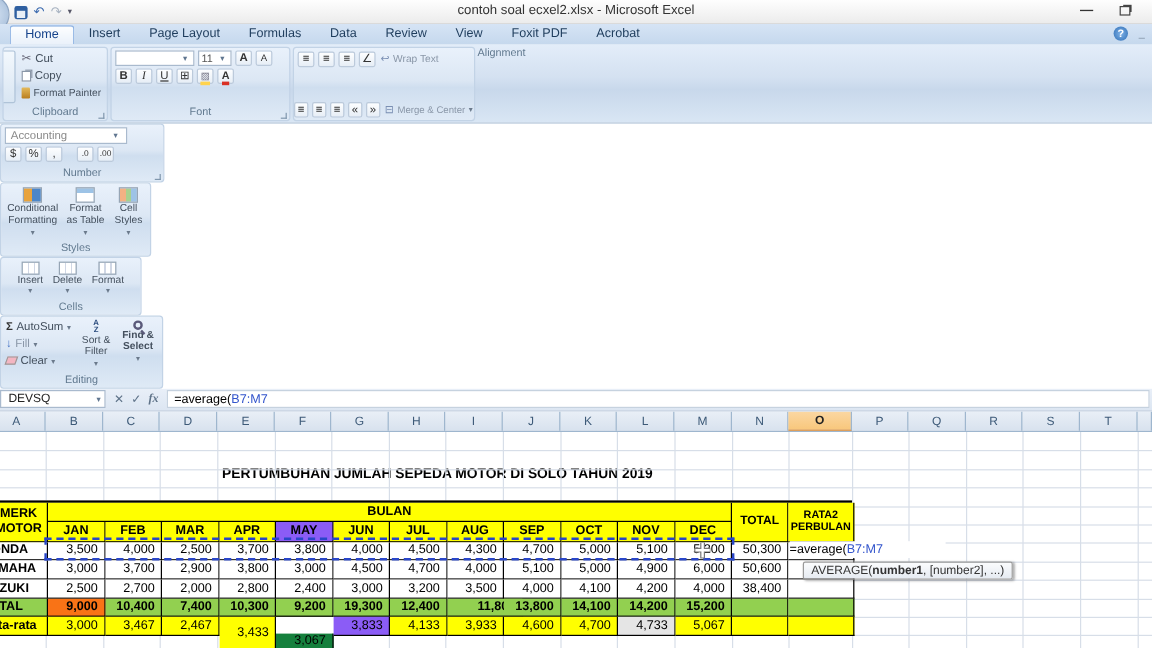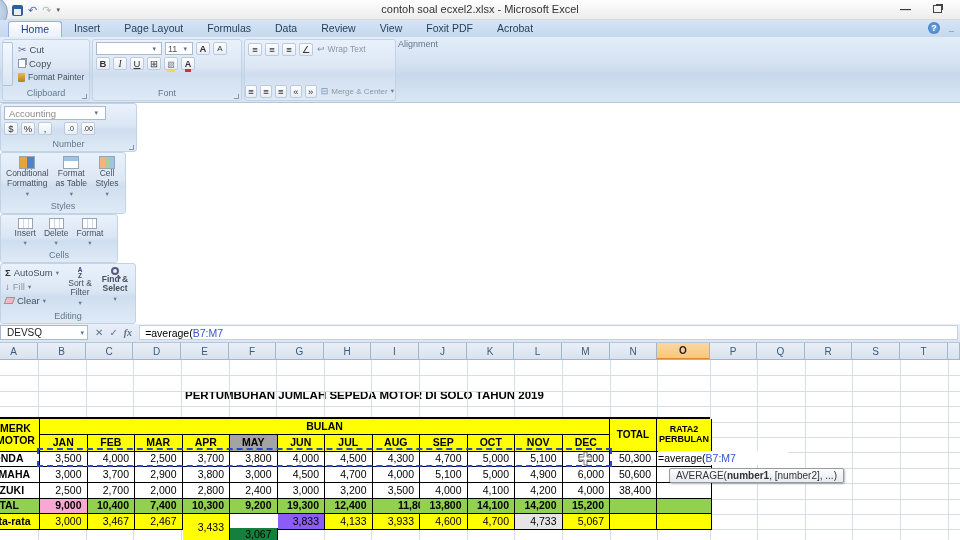--- a/index.html
+++ b/index.html
@@ -342,21 +342,21 @@
       <div class="tcell" style="left: 48px; top: 0px; width: 570px; height: 16px; background: rgb(255, 255, 0); font-weight: bold;">BULAN</div>
       <div class="tcell" style="left: 618px; top: 0px; width: 47px; height: 33px; background: rgb(255, 255, 0); font-weight: bold; font-size: 10px;">TOTAL</div>
       <div class="tcell" style="left: 665px; top: 0px; width: 55px; height: 33px; background: rgb(255, 255, 0); font-weight: bold; font-size: 9px; flex-direction: column;">
         <span>RATA2</span>
         <span>PERBULAN</span>
       </div>
       <div class="tcell" style="left: 48px; top: 16px; width: 47.5px; height: 17px; background: rgb(255, 255, 0); font-weight: bold;">JAN</div>
       <div class="tcell" style="left: 95.5px; top: 16px; width: 47.5px; height: 17px; background: rgb(255, 255, 0); font-weight: bold;">FEB</div>
       <div class="tcell" style="left: 143px; top: 16px; width: 47.5px; height: 17px; background: rgb(255, 255, 0); font-weight: bold;">MAR</div>
       <div class="tcell" style="left: 190.5px; top: 16px; width: 47.5px; height: 17px; background: rgb(255, 255, 0); font-weight: bold;">APR</div>
-      <div class="tcell" style="left: 238px; top: 16px; width: 47.5px; height: 17px; background: #a3a3a3; font-weight: bold;">MAY</div>
+      <div class="tcell" style="left: 238px; top: 16px; width: 47.5px; height: 17px; background: #8b5cf6; font-weight: bold;">MAY</div>
       <div class="tcell" style="left: 285.5px; top: 16px; width: 47.5px; height: 17px; background: rgb(255, 255, 0); font-weight: bold;">JUN</div>
       <div class="tcell" style="left: 333px; top: 16px; width: 47.5px; height: 17px; background: rgb(255, 255, 0); font-weight: bold;">JUL</div>
       <div class="tcell" style="left: 380.5px; top: 16px; width: 47.5px; height: 17px; background: rgb(255, 255, 0); font-weight: bold;">AUG</div>
       <div class="tcell" style="left: 428px; top: 16px; width: 47.5px; height: 17px; background: rgb(255, 255, 0); font-weight: bold;">SEP</div>
       <div class="tcell" style="left: 475.5px; top: 16px; width: 47.5px; height: 17px; background: rgb(255, 255, 0); font-weight: bold;">OCT</div>
       <div class="tcell" style="left: 523px; top: 16px; width: 47.5px; height: 17px; background: rgb(255, 255, 0); font-weight: bold;">NOV</div>
       <div class="tcell" style="left: 570.5px; top: 16px; width: 47.5px; height: 17px; background: rgb(255, 255, 0); font-weight: bold;">DEC</div>
       <div class="tcell" style="left: 0px; top: 33px; width: 48px; height: 15.6px; background: rgb(255, 255, 255); font-weight: bold; justify-content: flex-start; text-indent: -7px;">HONDA</div>
       <div class="tcell" style="left: 48px; top: 33px; width: 47.5px; height: 15.6px; background: rgb(255, 255, 255); justify-content: flex-end; padding-right: 5px;">3,500</div>
       <div class="tcell" style="left: 95.5px; top: 33px; width: 47.5px; height: 15.6px; background: rgb(255, 255, 255); justify-content: flex-end; padding-right: 5px;">4,000</div>
@@ -396,21 +396,21 @@
       <div class="tcell" style="left: 285.5px; top: 64.2px; width: 47.5px; height: 15.6px; background: rgb(255, 255, 255); justify-content: flex-end; padding-right: 5px;">3,000</div>
       <div class="tcell" style="left: 333px; top: 64.2px; width: 47.5px; height: 15.6px; background: rgb(255, 255, 255); justify-content: flex-end; padding-right: 5px;">3,200</div>
       <div class="tcell" style="left: 380.5px; top: 64.2px; width: 47.5px; height: 15.6px; background: rgb(255, 255, 255); justify-content: flex-end; padding-right: 5px;">3,500</div>
       <div class="tcell" style="left: 428px; top: 64.2px; width: 47.5px; height: 15.6px; background: rgb(255, 255, 255); justify-content: flex-end; padding-right: 5px;">4,000</div>
       <div class="tcell" style="left: 475.5px; top: 64.2px; width: 47.5px; height: 15.6px; background: rgb(255, 255, 255); justify-content: flex-end; padding-right: 5px;">4,100</div>
       <div class="tcell" style="left: 523px; top: 64.2px; width: 47.5px; height: 15.6px; background: rgb(255, 255, 255); justify-content: flex-end; padding-right: 5px;">4,200</div>
       <div class="tcell" style="left: 570.5px; top: 64.2px; width: 47.5px; height: 15.6px; background: rgb(255, 255, 255); justify-content: flex-end; padding-right: 5px;">4,000</div>
       <div class="tcell" style="left: 618px; top: 64.2px; width: 47px; height: 15.6px; background: rgb(255, 255, 255); justify-content: flex-end; padding-right: 5px;">38,400</div>
       <div class="tcell" style="left: 665px; top: 64.2px; width: 55px; height: 15.6px; background: rgb(255, 255, 255);"></div>
       <div class="tcell" style="left: 0px; top: 79.8px; width: 48px; height: 15.6px; background: rgb(146, 208, 80); font-weight: bold; justify-content: flex-start; text-indent: -7px;">TOTAL</div>
-      <div class="tcell" style="left: 48px; top: 79.8px; width: 47.5px; height: 15.6px; background: #f9a8d4; font-weight: bold; justify-content: flex-end; padding-right: 5px;">9,000</div>
+      <div class="tcell" style="left: 48px; top: 79.8px; width: 47.5px; height: 15.6px; background: #f97316; font-weight: bold; justify-content: flex-end; padding-right: 5px;">9,000</div>
       <div class="tcell" style="left: 95.5px; top: 79.8px; width: 47.5px; height: 15.6px; background: rgb(146, 208, 80); font-weight: bold; justify-content: flex-end; padding-right: 5px;">10,400</div>
       <div class="tcell" style="left: 143px; top: 79.8px; width: 47.5px; height: 15.6px; background: rgb(146, 208, 80); font-weight: bold; justify-content: flex-end; padding-right: 5px;">7,400</div>
       <div class="tcell" style="left: 190.5px; top: 79.8px; width: 47.5px; height: 15.6px; background: rgb(146, 208, 80); font-weight: bold; justify-content: flex-end; padding-right: 5px;">10,300</div>
       <div class="tcell" style="left: 238px; top: 79.8px; width: 47.5px; height: 15.6px; background: rgb(146, 208, 80); font-weight: bold; justify-content: flex-end; padding-right: 5px;">9,200</div>
       <div class="tcell" style="left: 285.5px; top: 79.8px; width: 47.5px; height: 15.6px; background: rgb(146, 208, 80); font-weight: bold; justify-content: flex-end; padding-right: 5px;">19,300</div>
       <div class="tcell" style="left: 333px; top: 79.8px; width: 47.5px; height: 15.6px; background: rgb(146, 208, 80); font-weight: bold; justify-content: flex-end; padding-right: 5px;">12,400</div>
       <div class="tcell" style="left: 380.5px; top: 79.8px; width: 63px; height: 15.6px; background: rgb(146, 208, 80); font-weight: bold; justify-content: flex-end; padding-right: 5px;">11,800</div>
       <div class="tcell" style="left: 428px; top: 79.8px; width: 47.5px; height: 15.6px; background: rgb(146, 208, 80); font-weight: bold; justify-content: flex-end; padding-right: 5px;">13,800</div>
       <div class="tcell" style="left: 475.5px; top: 79.8px; width: 47.5px; height: 15.6px; background: rgb(146, 208, 80); font-weight: bold; justify-content: flex-end; padding-right: 5px;">14,100</div>
       <div class="tcell" style="left: 523px; top: 79.8px; width: 47.5px; height: 15.6px; background: rgb(146, 208, 80); font-weight: bold; justify-content: flex-end; padding-right: 5px;">14,200</div>

